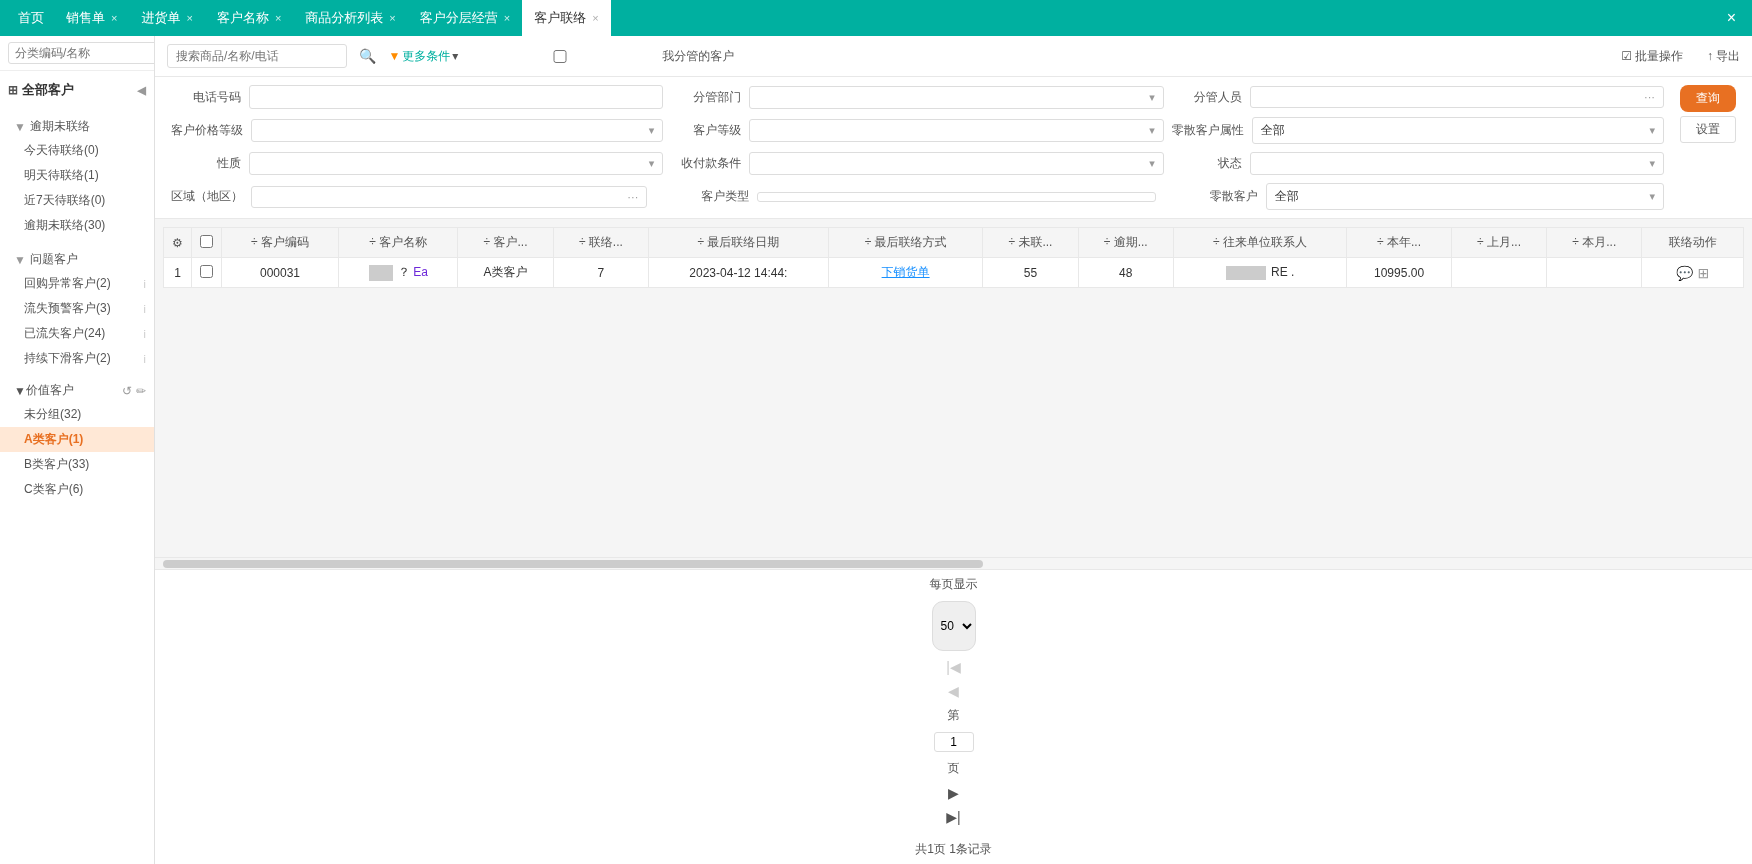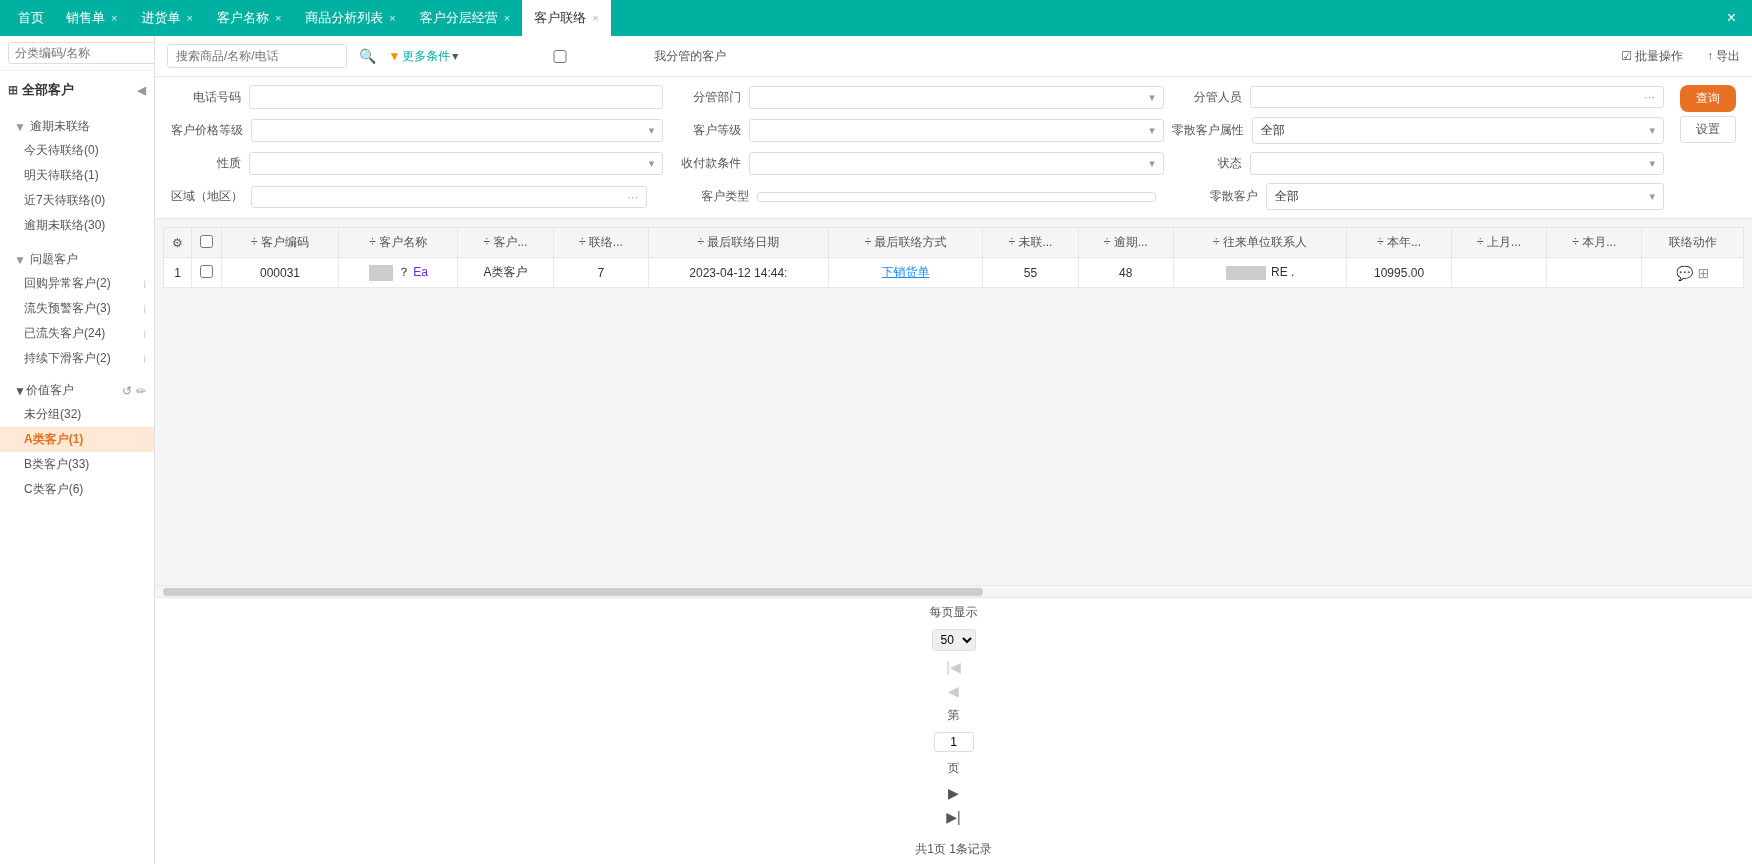--- a/index.html
+++ b/index.html
@@ -35,21 +35,21 @@
     .sidebar-sub-section .icons { margin-left: auto; display: flex; gap: 4px; color: #999; }
 
     
     .content { flex: 1; display: flex; flex-direction: column; overflow: hidden; background: #f5f5f5; }
 
     
     .filter-bar { background: #fff; padding: 8px 12px; border-bottom: 1px solid #e8e8e8; display: flex; align-items: center; gap: 12px; }
     .filter-bar input { border: 1px solid #ddd; border-radius: 3px; padding: 4px 8px; font-size: 12px; width: 180px; outline: none; }
     .filter-bar .search-btn { color: #00b0a0; cursor: pointer; font-size: 14px; }
     .filter-bar .more-filter { color: #00b0a0; cursor: pointer; font-size: 12px; display: flex; align-items: center; gap: 2px; }
-    .filter-bar .checkbox-label { display: flex; align-items: center; gap: 4px; font-size: 12px; color: #555; cursor: pointer; }
+    .filter-bar .checkbox-label { display: flex; align-items: center; gap: 12px; font-size: 12px; color: #555; cursor: pointer; }
     .filter-bar .spacer { flex: 1; }
     .filter-bar .action-btn { font-size: 12px; color: #555; cursor: pointer; display: flex; align-items: center; gap: 3px; }
 
     
     .advanced-filter { background: #fff; padding: 8px 16px; border-bottom: 1px solid #e8e8e8; }
     .filter-row { display: flex; align-items: center; margin-bottom: 8px; gap: 8px; }
     .filter-row:last-child { margin-bottom: 0; gap: 32px; }
     .filter-field { display: flex; align-items: center; flex: 1; min-width: 0; }
     .filter-field label { font-size: 12px; color: #555; white-space: nowrap; min-width: 70px; text-align: right; margin-right: 8px; }
     .filter-field .field-input { flex: 1; border: 1px solid #ddd; border-radius: 3px; padding: 4px 8px; font-size: 12px; display: flex; align-items: center; justify-content: space-between; min-width: 0; }
@@ -68,21 +68,21 @@
     .link-text { color: #1890ff; text-decoration: underline; cursor: pointer; }
     .icon-cell { display: flex; align-items: center; justify-content: center; gap: 4px; }
     .icon-btn { color: #999; cursor: pointer; font-size: 14px; }
 
     
     .table-footer { background: #fff; border-top: 1px solid #e8e8e8; padding: 6px 12px; display: flex; align-items: center; gap: 8px; font-size: 12px; color: #555; flex-direction: column; }
     .table-footer .page-input { border: 1px solid #ddd; border-radius: 3px; width: 40px; padding: 2px 4px; text-align: center; font-size: 12px; }
     .table-footer .page-btn { cursor: pointer; color: #555; font-size: 14px; padding: 0 4px; }
     .table-footer .page-btn.disabled { color: #ccc; cursor: not-allowed; }
     .table-footer .spacer { flex: 1; }
-    .per-page-select { border: 1px solid #ddd; border-radius: 3px; padding: 2px 4px; font-size: 12px; }
+    .per-page-select { border: 1px solid #ddd; border-radius: 11px; padding: 16px 4px; font-size: 12px; }
 
     
     .scroll-bar-area { height: 12px; background: #f5f5f5; border-top: 1px solid #e8e8e8; position: relative; overflow-x: auto; }
     .scroll-bar-inner { height: 100%; display: flex; align-items: center; padding: 0 8px; }
     .scroll-thumb { width: 820px; height: 8px; background: #ccc; border-radius: 4px; margin-left: 0; }
 
     .filter-actions { display: flex; flex-direction: column; gap: 4px; margin-left: 8px; }
   </style>
 </head>
 <body>

